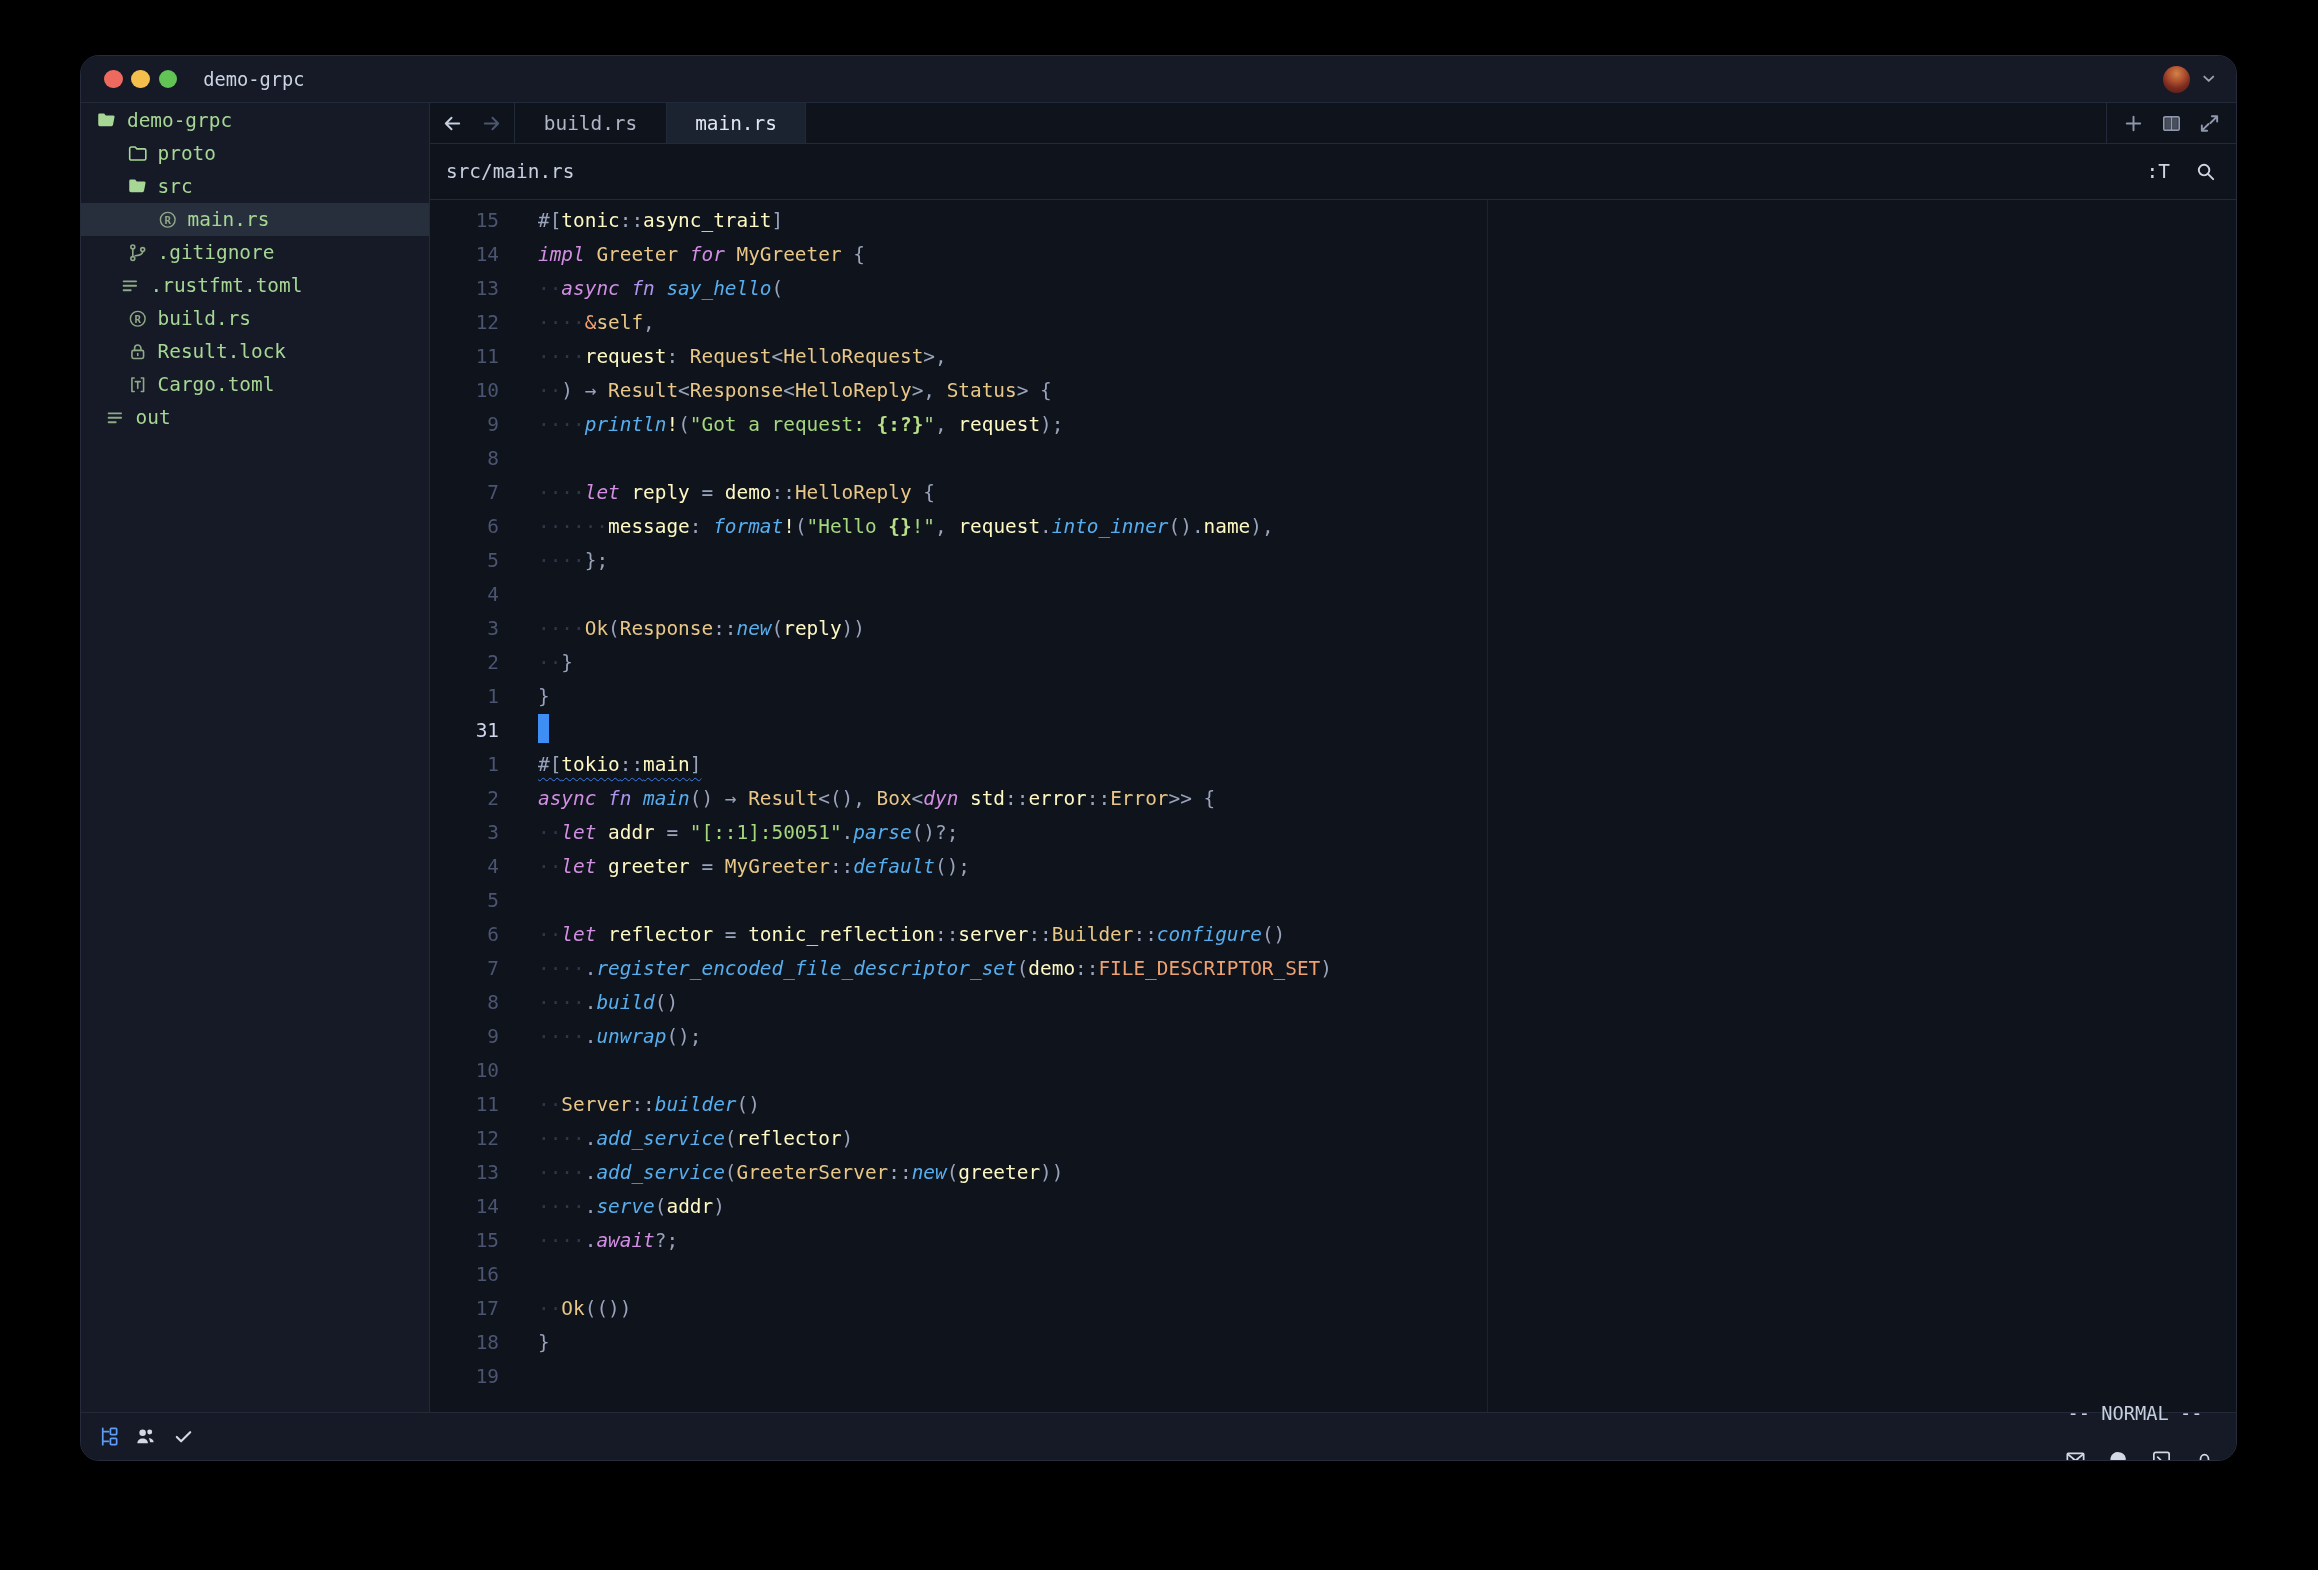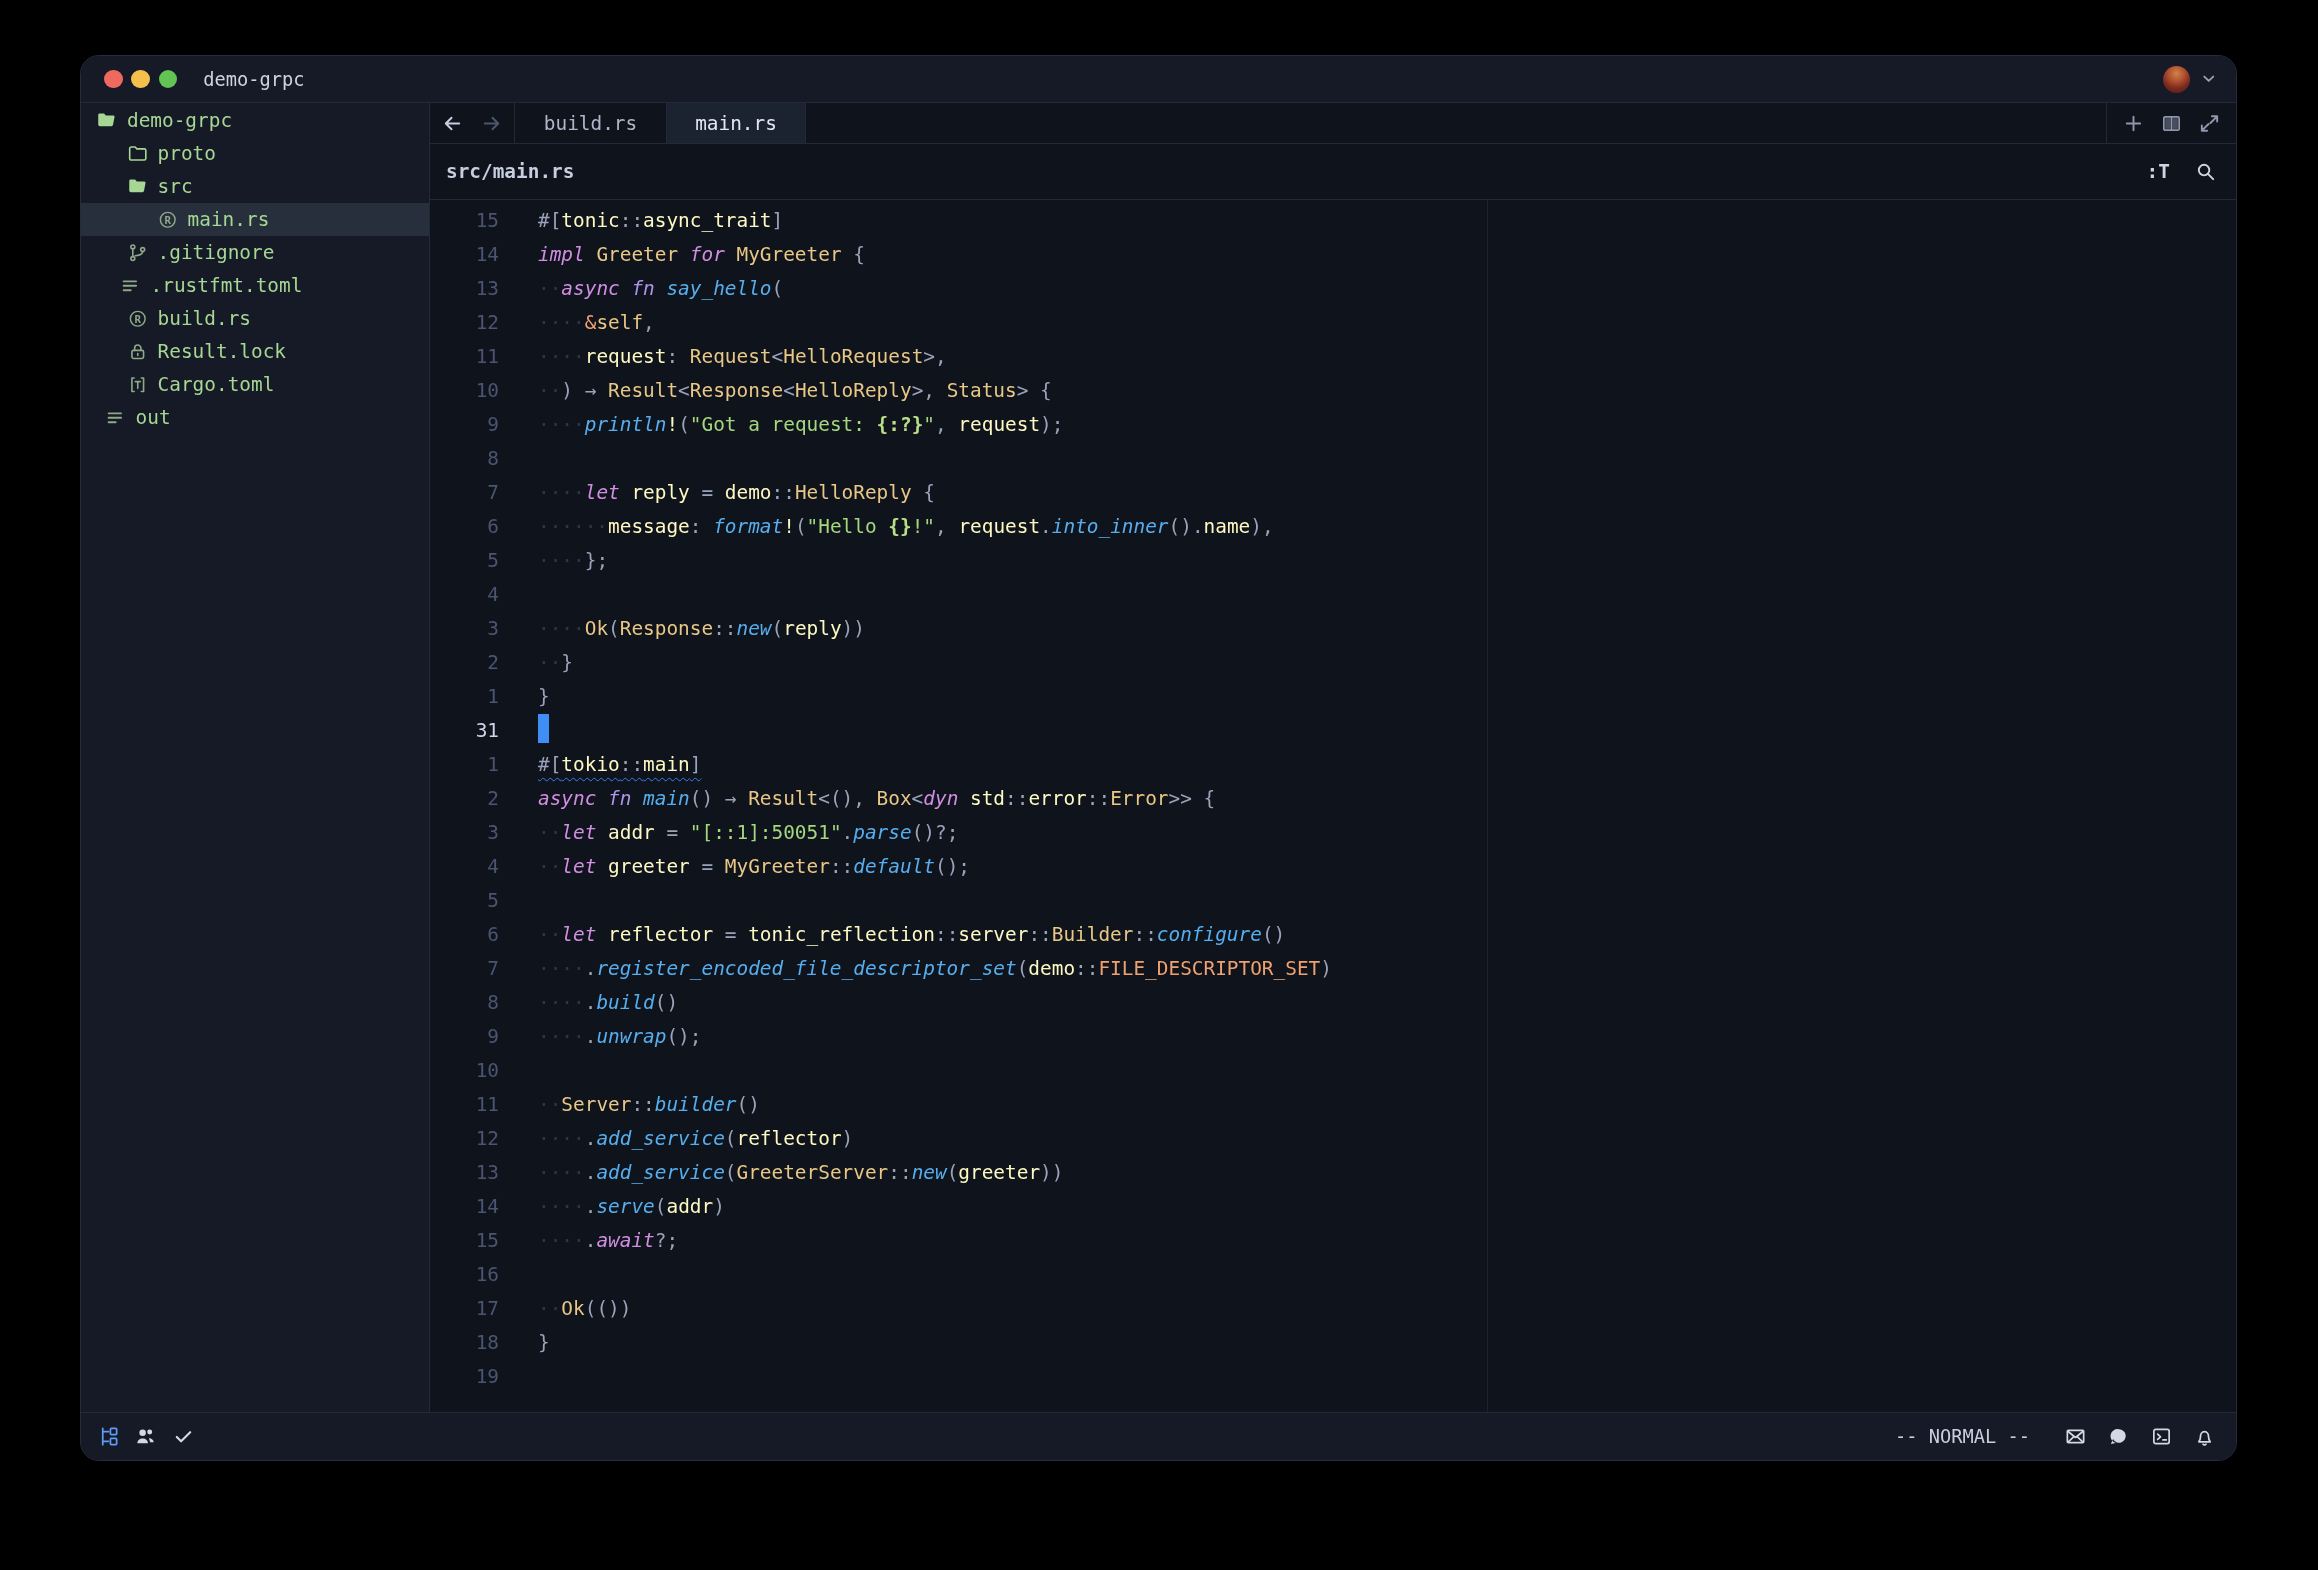--- a/index.html
+++ b/index.html
@@ -32,21 +32,21 @@
   .navbtn{width:23px;height:23px;}
   .nav-back{color:#c6cedf;}
   .nav-fwd{color:#4c566e;}
   .tab{display:flex;align-items:center;justify-content:center;font-size:19.4px;color:#aeb6c8;
     border-right:1.4px solid #222938;box-sizing:border-box;}
   .tab.active{background:#1c2330;color:#e2e7f2;}
   .tab-fill{flex:1;}
   .tb-icons{width:129px;flex:0 0 129px;border-left:1.4px solid #222938;display:flex;align-items:center;justify-content:space-evenly;color:#8e97ab;}
   .tb-icons .icon, .bc-right .icon{width:23px;height:23px;}
   .tb-icons svg,.bc-right svg,.navbtn svg,.chev svg{width:100%;height:100%;}
-  .breadcrumb{height:55px;flex:0 0 55px;border-bottom:1.4px solid #222938;display:flex;align-items:center;font-weight:bold;}
+  .breadcrumb{height:55px;flex:0 0 55px;border-bottom:1.4px solid #222938;display:flex;align-items:center;}
   .bc-path{margin-left:16px;color:#c6cedf;font-size:19.4px;}
   .bc-right{margin-left:auto;display:flex;align-items:center;gap:24.4px;margin-right:18.7px;color:#d0d5e3;}
   .vimhint{font-size:19.4px;}
   
   .codearea{flex:1;position:relative;padding-top:4.3px;overflow:hidden;}
   .wrapguide{position:absolute;left:1057px;top:0;bottom:0;width:1.4px;background:#1c2230;}
   .row{height:34px;line-height:34px;display:flex;font-size:19.4px;white-space:pre;}
   .num{width:69px;flex:0 0 69px;text-align:right;color:#4b5571;}
   .num.cur{color:#ccd5ea;}
   .codeln{margin-left:39px;color:#c9d2ec;}
@@ -63,21 +63,21 @@
   .codeln.wavy span{text-decoration:underline;text-decoration-style:wavy;text-decoration-color:#3d7fe8;
     text-decoration-thickness:1.4px;text-underline-offset:5.7px;}
   .cursor{display:inline-block;width:10.8px;height:29px;background:#3e8ef6;vertical-align:-5.7px;}
   
   .statusbar{height:47px;flex:0 0 47px;background:#151a26;border-top:1.4px solid #222938;
     display:flex;align-items:center;}
   .sb-left{display:flex;align-items:center;gap:14.4px;margin-left:16px;}
   .sb-left .icon,.sb-right .icon{width:23px;height:23px;color:#d3d8e4;}
   .icon svg{width:100%;height:100%;display:block;}
   .icon.blue{color:#5f9cf6;}
-  .sb-right{margin-left:auto;display:flex;align-items:center;gap:24px;margin-right:20px;}
+  .sb-right{margin-left:auto;display:flex;align-items:center;gap:24px;margin-right:20px;flex-direction:column;}
   .mode{color:#c6cedf;font-size:18.7px;margin-right:10px;}
 </style>
 </head>
 <body>
 
 <div class="window">
 
   <div class="titlebar">
     <div class="lights">
       <span class="light" style="background:#ee6a5f"></span>

